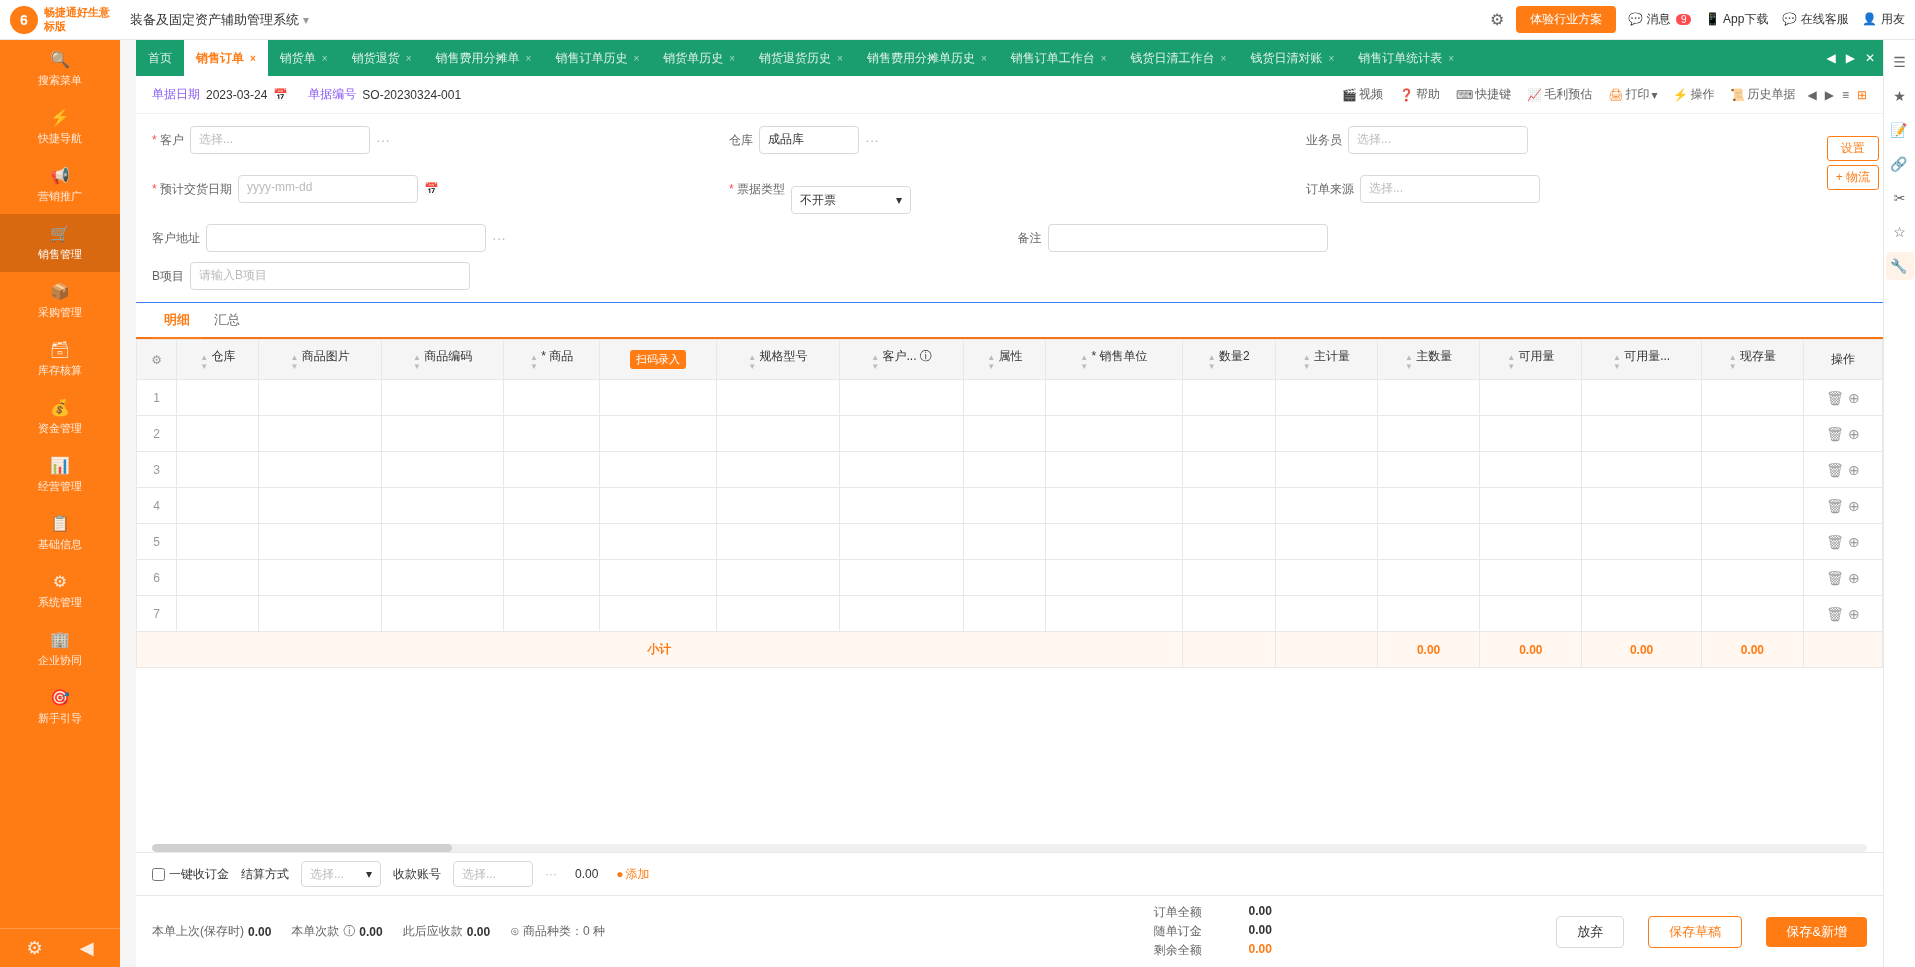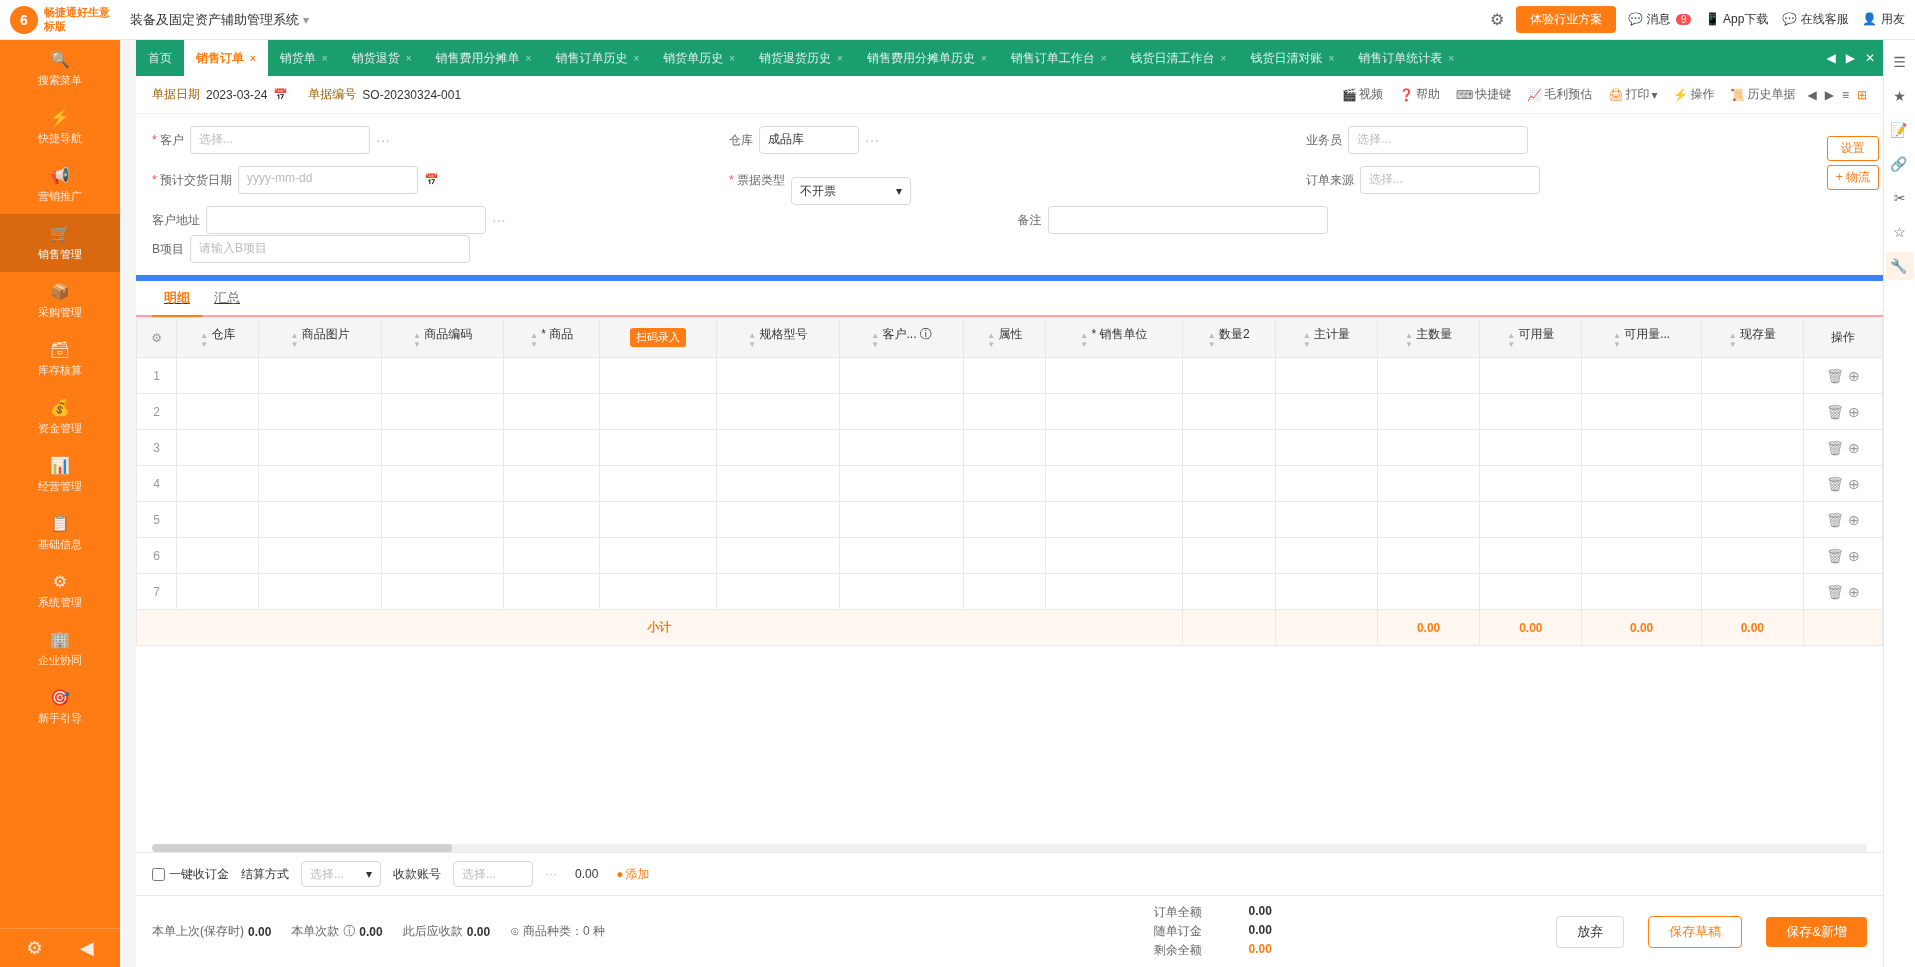--- a/index.html
+++ b/index.html
@@ -36,38 +36,38 @@
     .nav-tab { padding: 0 12px; height: 36px; display: flex; align-items: center; color: rgba(255,255,255,0.85); cursor: pointer; font-size: 12px; gap: 4px; white-space: nowrap; }
     .nav-tab.active { background: #fff; color: #ff7c15; font-weight: bold; }
     .nav-tab .close-x { font-size: 10px; color: rgba(255,255,255,0.6); margin-left: 2px; }
     .nav-tab.active .close-x { color: #ff7c15; }
     .nav-arrows { display: flex; align-items: center; margin-left: auto; color: white; padding: 0 4px; gap: 2px; }
     .nav-arrows span { cursor: pointer; padding: 2px 4px; }
 
     
     .form-header { padding: 8px 16px; display: flex; align-items: center; gap: 20px; border-bottom: 1px solid #f0f0f0; flex-shrink: 0; background: #fff; }
     .form-field { display: flex; align-items: center; gap: 6px; }
-    .form-label { color: #a16207; font-size: 12px; }
+    .form-label { color: #8b5cf6; font-size: 12px; }
     .form-value { color: #333; font-size: 12px; font-weight: 500; }
     .form-actions { margin-left: auto; display: flex; align-items: center; gap: 8px; color: #666; font-size: 12px; }
     .form-action-btn { display: flex; align-items: center; gap: 2px; cursor: pointer; padding: 2px 4px; }
 
     
-    .form-body { padding: 12px 16px; display: flex; flex-direction: column; gap: 1px; border-bottom: 6px solid #3b82f6; flex-shrink: 0; }
+    .form-body { padding: 12px 16px; display: flex; flex-direction: column; gap: 10px; border-bottom: 1px solid #3b82f6; flex-shrink: 0; }
     .form-row { display: flex; align-items: center; gap: 16px; }
     .field-group { display: flex; align-items: center; gap: 6px; flex: 1; }
     .field-label { color: #666; font-size: 12px; white-space: nowrap; }
     .field-label.required::before { content: '* '; color: #ff4d4f; }
     .field-input { border: 1px solid #d9d9d9; border-radius: 4px; padding: 4px 8px; font-size: 12px; color: #333; min-width: 120px; height: 28px; cursor: text; }
     .field-input.placeholder { color: #bbb; }
     .field-select { border: 1px solid #d9d9d9; border-radius: 4px; padding: 4px 8px; font-size: 12px; color: #333; min-width: 120px; height: 28px; display: flex; align-items: center; justify-content: space-between; cursor: pointer; }
     .field-dots { color: #bbb; cursor: pointer; font-size: 14px; }
 
     
-    .detail-tabs { display: flex; padding: 0 16px; border-bottom: 2px solid #fca5a5; flex-shrink: 0; text-decoration: underline; }
+    .detail-tabs { display: flex; padding: 0 16px; border-bottom: 2px solid #f97316; flex-shrink: 0; }
     .detail-tab { padding: 8px 12px; font-size: 13px; cursor: pointer; color: #666; }
     .detail-tab.active { color: #ff7c15; border-bottom: 2px solid #ff7c15; margin-bottom: -2px; font-weight: bold; }
 
     
     .table-container { flex: 1; overflow: auto; }
     table { width: 100%; border-collapse: collapse; font-size: 12px; }
     thead tr { background: #f5f5f5; }
     thead th { padding: 8px 6px; text-align: center; border: 1px solid #e8e8e8; color: #333; font-weight: normal; white-space: nowrap; position: relative; }
     thead th .sort-arrows { display: inline-flex; flex-direction: column; font-size: 8px; color: #bbb; cursor: pointer; }
     tbody tr { background: #fff; }

